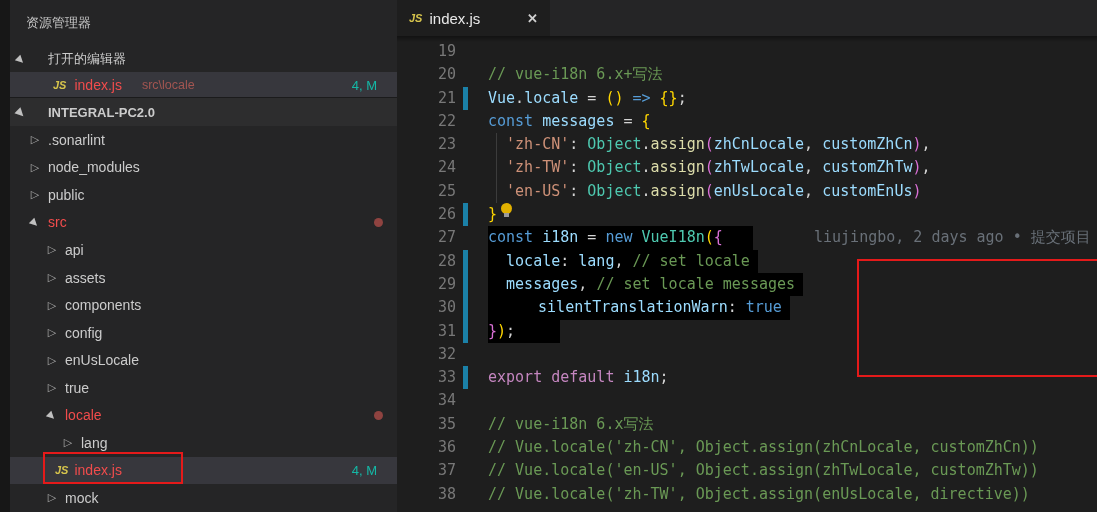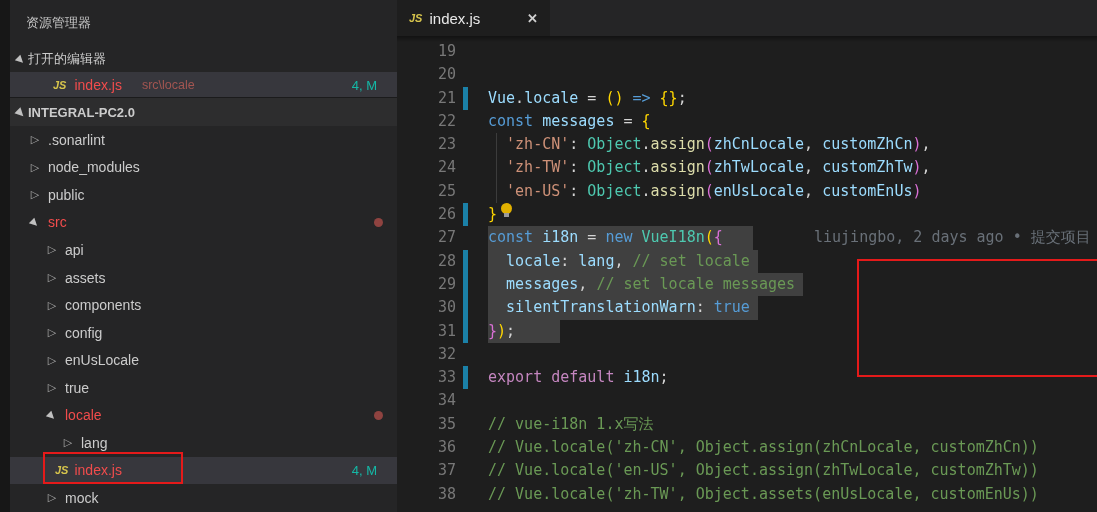--- a/index.html
+++ b/index.html
@@ -12,21 +12,21 @@
 
   
   #sidebar { left:10px; top:0; width:387px; height:512px; background:#252526; color:#cccccc; }
   #sidebar-title { position:absolute; left:16px; top:14px; font-size:13px; color:#c5c5c5; }
   .section-hdr { position:absolute; left:0; width:100%; display:flex; align-items:center; font-size:13px; color:#cccccc; }
   #open-editors-hdr { top:46px; height:26px; }
   #workspace-hdr { top:98px; height:28px; background:#2d2d2e; font-weight:bold; box-shadow:0 -1px 0 #1b1b1c; }
   .twisty { display:inline-block; width:14px; text-align:center; color:#c0c0c0; font-size:10px; flex:none; }
   .twisty.exp { transform:rotate(45deg); }
   .twisty.col { font-size:11px; color:#b0b0b0; }
-  .hdr-label { margin-left:0; }
+  .hdr-label { margin-left:20px; }
   .sec-indent { width:4px; flex:none; }
 
   
   #open-editor-row { position:absolute; top:72px; left:0; width:100%; height:26px;
      background:#37373d; display:flex; align-items:center; padding-left:43px; }
   .js-badge { font-size:11px; font-weight:bold; font-style:italic; color:#d6c44c; flex:none; }
   .file-red { color:#f14c4c; font-size:14px; margin-left:8px; }
   .file-desc { color:#a35551; font-size:12.5px; margin-left:20px; }
   .row-badge { position:absolute; right:20px; color:#14b8a6; font-size:13px; }
 
@@ -50,21 +50,21 @@
   #editor { left:397px; top:36px; width:700px; height:476px; background:#1e1e1e; overflow:hidden; }
   #editor::before { content:""; position:absolute; left:0; top:0; right:0; height:6px;
      background:linear-gradient(rgba(0,0,0,.4), transparent); z-index:6; pointer-events:none; }
   #code { position:absolute; top:4px; left:8px; right:0;
      font-family:"DejaVu Sans Mono", monospace; font-size:15px; }
   .code-row { position:relative; height:23.3px; line-height:23.3px; display:flex; white-space:pre; }
   .ln { width:51px; text-align:right; color:#787878; flex:none; }
   .modbar { width:5px; margin-left:7px; flex:none; }
   .modbar.on { background:#1b81a8; }
   .codetext { margin-left:20px; }
-  .sel-bg { background:#404040; }
+  .sel-bg { background:#000000; }
   .guide { position:absolute; left:91px; top:0; bottom:0; border-left:1px solid #3c3c3c; }
 
   .tk-kw  { color:#569cd6; } .tk-kw2 { color:#c586c0; }
   .tk-var { color:#9cdcfe;margin-top:35px; } .tk-fn  { color:#dcdcaa; }
   .tk-cls { color:#4ec9b0; } .tk-str { color:#ce9178; }
   .tk-com { color:#6a9955; } .tk-pun { color:#d4d4d4; }
   .tk-b1  { color:#ffd700; } .tk-b2  { color:#da70d6; }
 
   .blame { position:absolute; left:409px; top:0; color:#697078; }
 
@@ -187,35 +187,35 @@
   <div id="tab-indexjs">
     <span class="js-badge">JS</span>
     <span class="tab-title">index.js</span>
     <span id="tab-close">✕</span>
   </div>
 </div>
 
 <div id="editor" class="abs">
   <div id="code">
       <div class="code-row"><span class="ln">19</span><span class="modbar"></span><span class="codetext"></span></div>
-      <div class="code-row"><span class="ln">20</span><span class="modbar"></span></div>
+      <div class="code-row"><span class="ln">20</span><span class="modbar"></span><span class="codetext"><span class="tk-com">// vue-i18n 6.x+写法</span></span></div>
       <div class="code-row"><span class="ln">21</span><span class="modbar on"></span><span class="codetext"><span class="tk-var">Vue</span><span class="tk-pun">.</span><span class="tk-var">locale</span><span class="tk-pun"> = </span><span class="tk-b1">()</span><span class="tk-pun"> </span><span class="tk-kw">=&gt;</span><span class="tk-pun"> </span><span class="tk-b1">{}</span><span class="tk-pun">;</span></span></div>
       <div class="code-row"><span class="ln">22</span><span class="modbar"></span><span class="codetext"><span class="tk-kw">const</span><span class="tk-pun"> </span><span class="tk-var">messages</span><span class="tk-pun"> = </span><span class="tk-b1">{</span></span></div>
       <div class="code-row"><span class="ln">23</span><span class="modbar"></span><span class="guide"></span><span class="codetext"><span class="tk-pun">  </span><span class="tk-str">'zh-CN'</span><span class="tk-pun">: </span><span class="tk-cls">Object</span><span class="tk-pun">.</span><span class="tk-fn">assign</span><span class="tk-b2">(</span><span class="tk-var">zhCnLocale</span><span class="tk-pun">, </span><span class="tk-var">customZhCn</span><span class="tk-b2">)</span><span class="tk-pun">,</span></span></div>
       <div class="code-row"><span class="ln">24</span><span class="modbar"></span><span class="guide"></span><span class="codetext"><span class="tk-pun">  </span><span class="tk-str">'zh-TW'</span><span class="tk-pun">: </span><span class="tk-cls">Object</span><span class="tk-pun">.</span><span class="tk-fn">assign</span><span class="tk-b2">(</span><span class="tk-var">zhTwLocale</span><span class="tk-pun">, </span><span class="tk-var">customZhTw</span><span class="tk-b2">)</span><span class="tk-pun">,</span></span></div>
       <div class="code-row"><span class="ln">25</span><span class="modbar"></span><span class="guide"></span><span class="codetext"><span class="tk-pun">  </span><span class="tk-str">'en-US'</span><span class="tk-pun">: </span><span class="tk-cls">Object</span><span class="tk-pun">.</span><span class="tk-fn">assign</span><span class="tk-b2">(</span><span class="tk-var">enUsLocale</span><span class="tk-pun">, </span><span class="tk-var">customEnUs</span><span class="tk-b2">)</span></span></div>
       <div class="code-row"><span class="ln">26</span><span class="modbar on"></span><span class="codetext"><span class="tk-b1">}</span></span><span class="bulb"></span></div>
       <div class="code-row"><span class="ln">27</span><span class="modbar"></span><span class="codetext sel-bg" style="padding-right: 30px;"><span class="tk-kw">const</span><span class="tk-pun"> </span><span class="tk-var">i18n</span><span class="tk-pun"> = </span><span class="tk-kw">new</span><span class="tk-pun"> </span><span class="tk-cls">VueI18n</span><span class="tk-b1">(</span><span class="tk-b2">{</span></span><span class="blame">liujingbo, 2 days ago • 提交项目</span></div>
       <div class="code-row"><span class="ln">28</span><span class="modbar on"></span><span class="codetext sel-bg" style="padding-right: 8px;"><span class="tk-pun">  </span><span class="tk-var">locale</span><span class="tk-pun">: </span><span class="tk-var">lang</span><span class="tk-pun">, </span><span class="tk-com">// set locale</span></span></div>
       <div class="code-row"><span class="ln">29</span><span class="modbar on"></span><span class="codetext sel-bg" style="padding-right: 8px;"><span class="tk-pun">  </span><span class="tk-var">messages</span><span class="tk-pun">, </span><span class="tk-com">// set locale messages</span></span></div>
-      <div class="code-row"><span class="ln">30</span><span class="modbar on"></span><span class="codetext sel-bg" style="padding-right: 8px;"><span class="tk-pun">  </span><span class="tk-var">silentTranslationWarn</span><span class="tk-pun">: </span><span class="tk-kw">true</span></span></div>
+      <div class="code-row"><span class="ln">30</span><span class="modbar on"></span><span class="codetext sel-bg" style="padding-right: 8px; padding-left: 32px;"><span class="tk-pun">  </span><span class="tk-var">silentTranslationWarn</span><span class="tk-pun">: </span><span class="tk-kw">true</span></span></div>
       <div class="code-row"><span class="ln">31</span><span class="modbar on"></span><span class="codetext sel-bg" style="padding-right: 45px;"><span class="tk-b2">}</span><span class="tk-b1">)</span><span class="tk-pun">;</span></span></div>
       <div class="code-row"><span class="ln">32</span><span class="modbar"></span><span class="codetext"></span></div>
       <div class="code-row"><span class="ln">33</span><span class="modbar on"></span><span class="codetext"><span class="tk-kw2">export</span><span class="tk-pun"> </span><span class="tk-kw2">default</span><span class="tk-pun"> </span><span class="tk-var">i18n</span><span class="tk-pun">;</span></span></div>
       <div class="code-row"><span class="ln">34</span><span class="modbar"></span><span class="codetext"></span></div>
-      <div class="code-row"><span class="ln">35</span><span class="modbar"></span><span class="codetext"><span class="tk-com">// vue-i18n 1.x写法</span></span></div>
+      <div class="code-row"><span class="ln">35</span><span class="modbar"></span><span class="codetext"><span class="tk-com">// vue-i18n 6.x写法</span></span></div>
       <div class="code-row"><span class="ln">36</span><span class="modbar"></span><span class="codetext"><span class="tk-com">// Vue.locale('zh-CN', Object.assign(zhCnLocale, customZhCn))</span></span></div>
       <div class="code-row"><span class="ln">37</span><span class="modbar"></span><span class="codetext"><span class="tk-com">// Vue.locale('en-US', Object.assign(zhTwLocale, customZhTw))</span></span></div>
-      <div class="code-row"><span class="ln">38</span><span class="modbar"></span><span class="codetext"><span class="tk-com">// Vue.locale('zh-TW', Object.assets(enUsLocale, customEnUs))</span></span></div>
+      <div class="code-row"><span class="ln">38</span><span class="modbar"></span><span class="codetext"><span class="tk-com">// Vue.locale('zh-TW', Object.assign(enUsLocale, directive))</span></span></div>
     </div>
   <div id="anno-editor" class="anno abs"></div>
 
 </div>
 
 </body></html>

